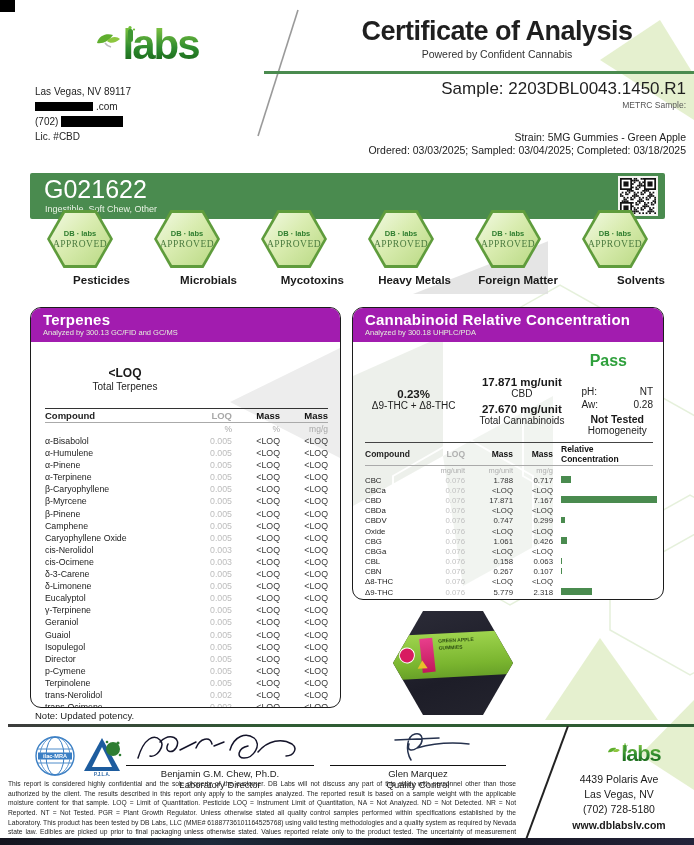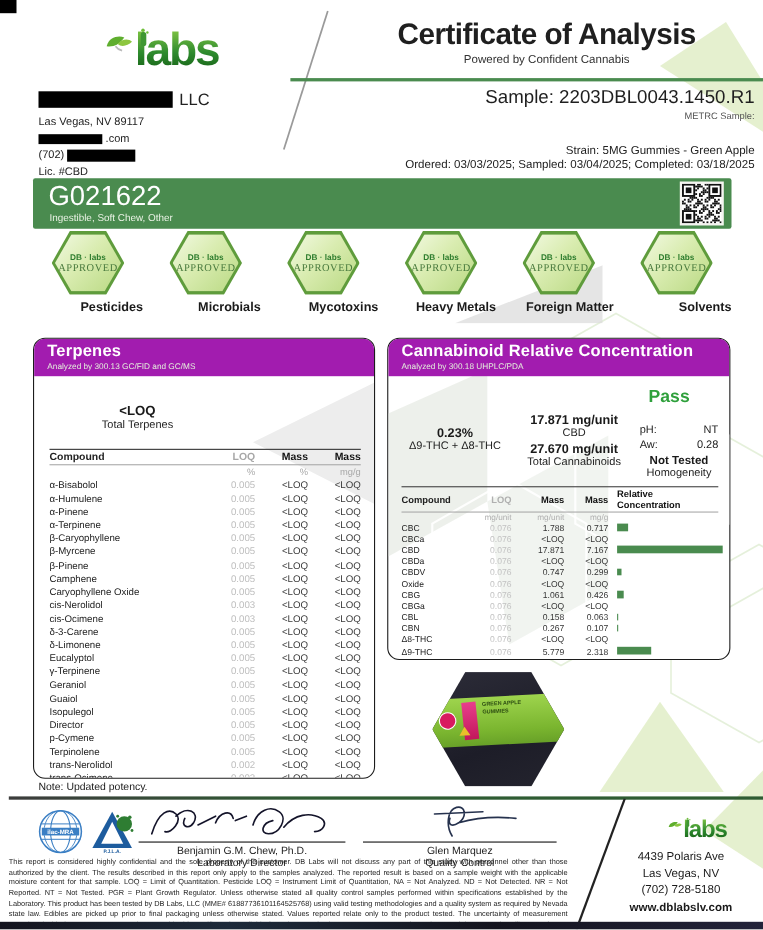--- a/index.html
+++ b/index.html
@@ -31,21 +31,21 @@
   .sample-line .metrc { font-size:8.5px; color:#555; margin-top:1px; }
 
   .client { position:absolute; left:35px; top:82px; z-index:2; font-size:10px; color:#222; }
   .client .name-row { display:flex; align-items:center; gap:6px; font-size:15px; margin-bottom:7px; }
   .redact { display:inline-block; background:#000; }
   .client .row { margin-top:4px; display:flex; align-items:center; gap:3px; }
 
   .order-info { position:absolute; right:8px; top:131px; text-align:right; font-size:10.5px; color:#222; line-height:1.28; z-index:2; }
 
   
-  .banner { position:absolute; left:30px; top:162px; width:635px; height:46px; background:#4a8b4f; border-radius:2px; color:#fff; z-index:2; }
+  .banner { position:absolute; left:30px; top:173px; width:635px; height:46px; background:#4a8b4f; border-radius:2px; color:#fff; z-index:2; }
   .banner .sid { position:absolute; left:14px; top:2px; font-size:25px; }
   .banner .stype { position:absolute; left:15px; top:31px; font-size:9px; color:#e9f2e4; }
   .banner .qr { position:absolute; right:7px; top:3px; width:40px; height:40px; background:#f4f4f0; padding:2px; }
 
   
   .badges { position:absolute; left:30px; top:210px; width:635px; display:flex; justify-content:space-between; z-index:2; }
   .badge { width:100px; text-align:right; }
   .hex-outer { width:66px; height:58px; margin:0 auto; clip-path:polygon(25% 0,75% 0,100% 50%,75% 100%,25% 100%,0 50%); background:#5f9c3c; display:flex; align-items:center; justify-content:center; }
   .hex-inner { width:60px; height:52px; clip-path:polygon(25% 0,75% 0,100% 50%,75% 100%,25% 100%,0 50%); background:linear-gradient(135deg,#f2f9e2 0%,#d9ecb0 45%,#b9d983 100%); display:flex; flex-direction:column; align-items:center; justify-content:center; }
   .hex-logo { font-size:7.5px; font-weight:bold; color:#2e7d2e; letter-spacing:0; }
@@ -188,24 +188,20 @@
     <div class="s">Powered by Confident Cannabis</div>
   </div>
   <div class="header-rule"></div>
 
   <div class="sample-line">
     <div class="main">Sample: 2203DBL0043.1450.R1</div>
     <div class="metrc">METRC Sample:</div>
   </div>
 
   <div class="client">
-    <div class="name-row">
-      <span class="redact" style="width:122px;height:15px;"></span>
-      <span>LLC</span>
-    </div>
     <div class="row">Las Vegas, NV 89117</div>
     <div class="row">
       <span class="redact" style="width:58px;height:9px;"></span>
       <span>.com</span>
     </div>
     <div class="row">
       <span>(702)</span>
       <span class="redact" style="width:62px;height:11px;"></span>
     </div>
     <div class="row">Lic. #CBD</div>

